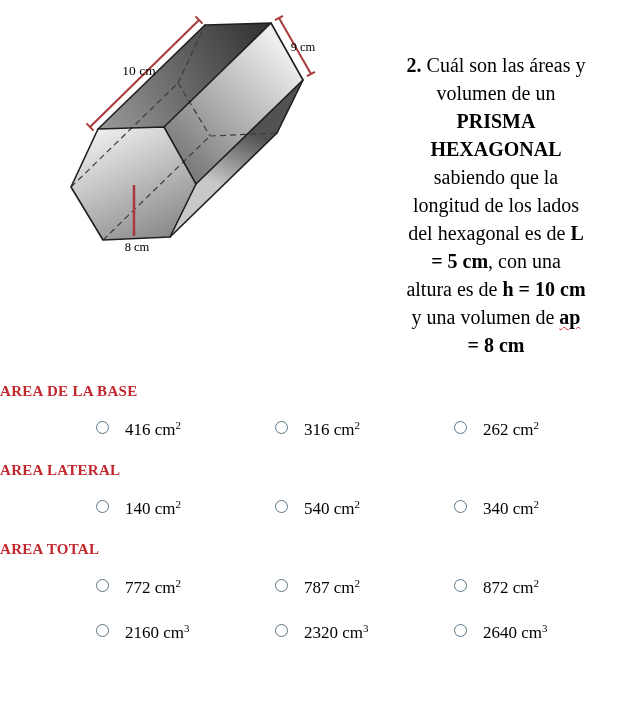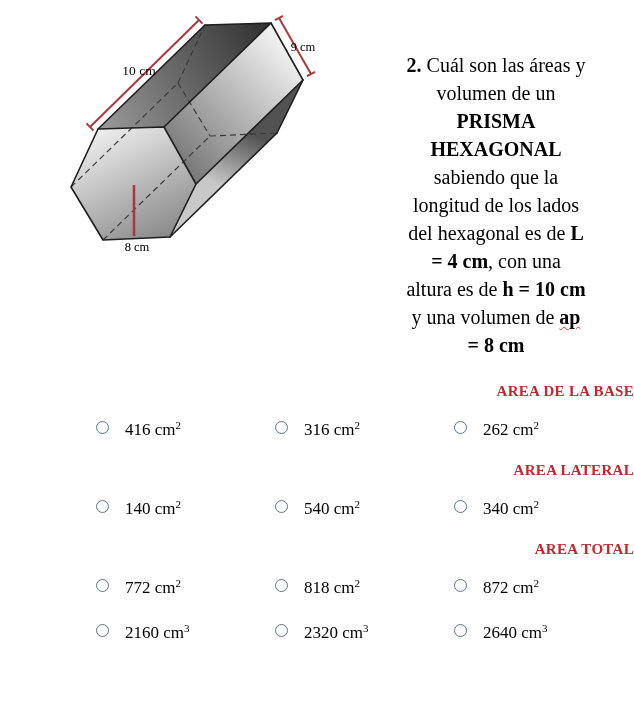--- a/index.html
+++ b/index.html
@@ -18,21 +18,21 @@
   .sq {
     text-decoration-line:underline;
     text-decoration-style:wavy;
     text-decoration-color:#e0312e;
     text-decoration-thickness:1px;
     text-underline-offset:2px;
   }
   
   .options { position:absolute; left:0; top:383px; width:634px; }
   .sec-title {
-    text-align:right; color:#c1272d; font-weight:bold;
+    text-align:left; color:#c1272d; font-weight:bold;
     font-size:15px; line-height:17px; letter-spacing:0.3px;
     margin:0 0 17px 0;
   }
   .row { display:flex; margin:0 0 25px 96px; height:20px; }
   .opt { width:179px; display:flex; align-items:center; }
   .radio {
     width:13px; height:13px; box-sizing:border-box; flex:0 0 13px;
     border:1.5px solid #5b7584; border-radius:50%; background:#fff;
   }
   .opt-label { margin-left:16px; font-size:17px; line-height:20px; white-space:nowrap; }
@@ -103,21 +103,21 @@
   </svg>
 
   <div class="question">
     <div><span class="b">2. </span><span>Cuál son las áreas y</span></div>
     <div><span>volumen de un</span></div>
     <div><span class="b">PRISMA</span></div>
     <div><span class="b">HEXAGONAL</span></div>
     <div><span>sabiendo que la</span></div>
     <div><span>longitud de los lados</span></div>
     <div><span>del hexagonal es de </span><span class="b">L</span></div>
-    <div><span class="b">= 4 cm</span><span>, con una</span></div>
+    <div><span class="b">= 5 cm</span><span>, con una</span></div>
     <div><span>altura es de </span><span class="b">h = 10 cm</span></div>
     <div><span>y una volumen de </span><span class="b sq">ap</span></div>
     <div><span class="b">= 8 cm</span></div>
   </div>
 
   <div class="options">
 
     <div class="sec">
       <div class="sec-title">AREA DE LA BASE</div>
       <div class="row">
@@ -156,21 +156,21 @@
 
     <div class="sec">
       <div class="sec-title">AREA TOTAL</div>
       <div class="row">
         <div class="opt">
           <span class="radio"></span>
           <span class="opt-label"><span>772 cm</span><span class="sup">2</span></span>
         </div>
         <div class="opt">
           <span class="radio"></span>
-          <span class="opt-label"><span>818 cm</span><span class="sup">2</span></span>
+          <span class="opt-label"><span>787 cm</span><span class="sup">2</span></span>
         </div>
         <div class="opt">
           <span class="radio"></span>
           <span class="opt-label"><span>872 cm</span><span class="sup">2</span></span>
         </div>
       </div>
     </div>
 
     <div class="sec">
       <div class="row">

